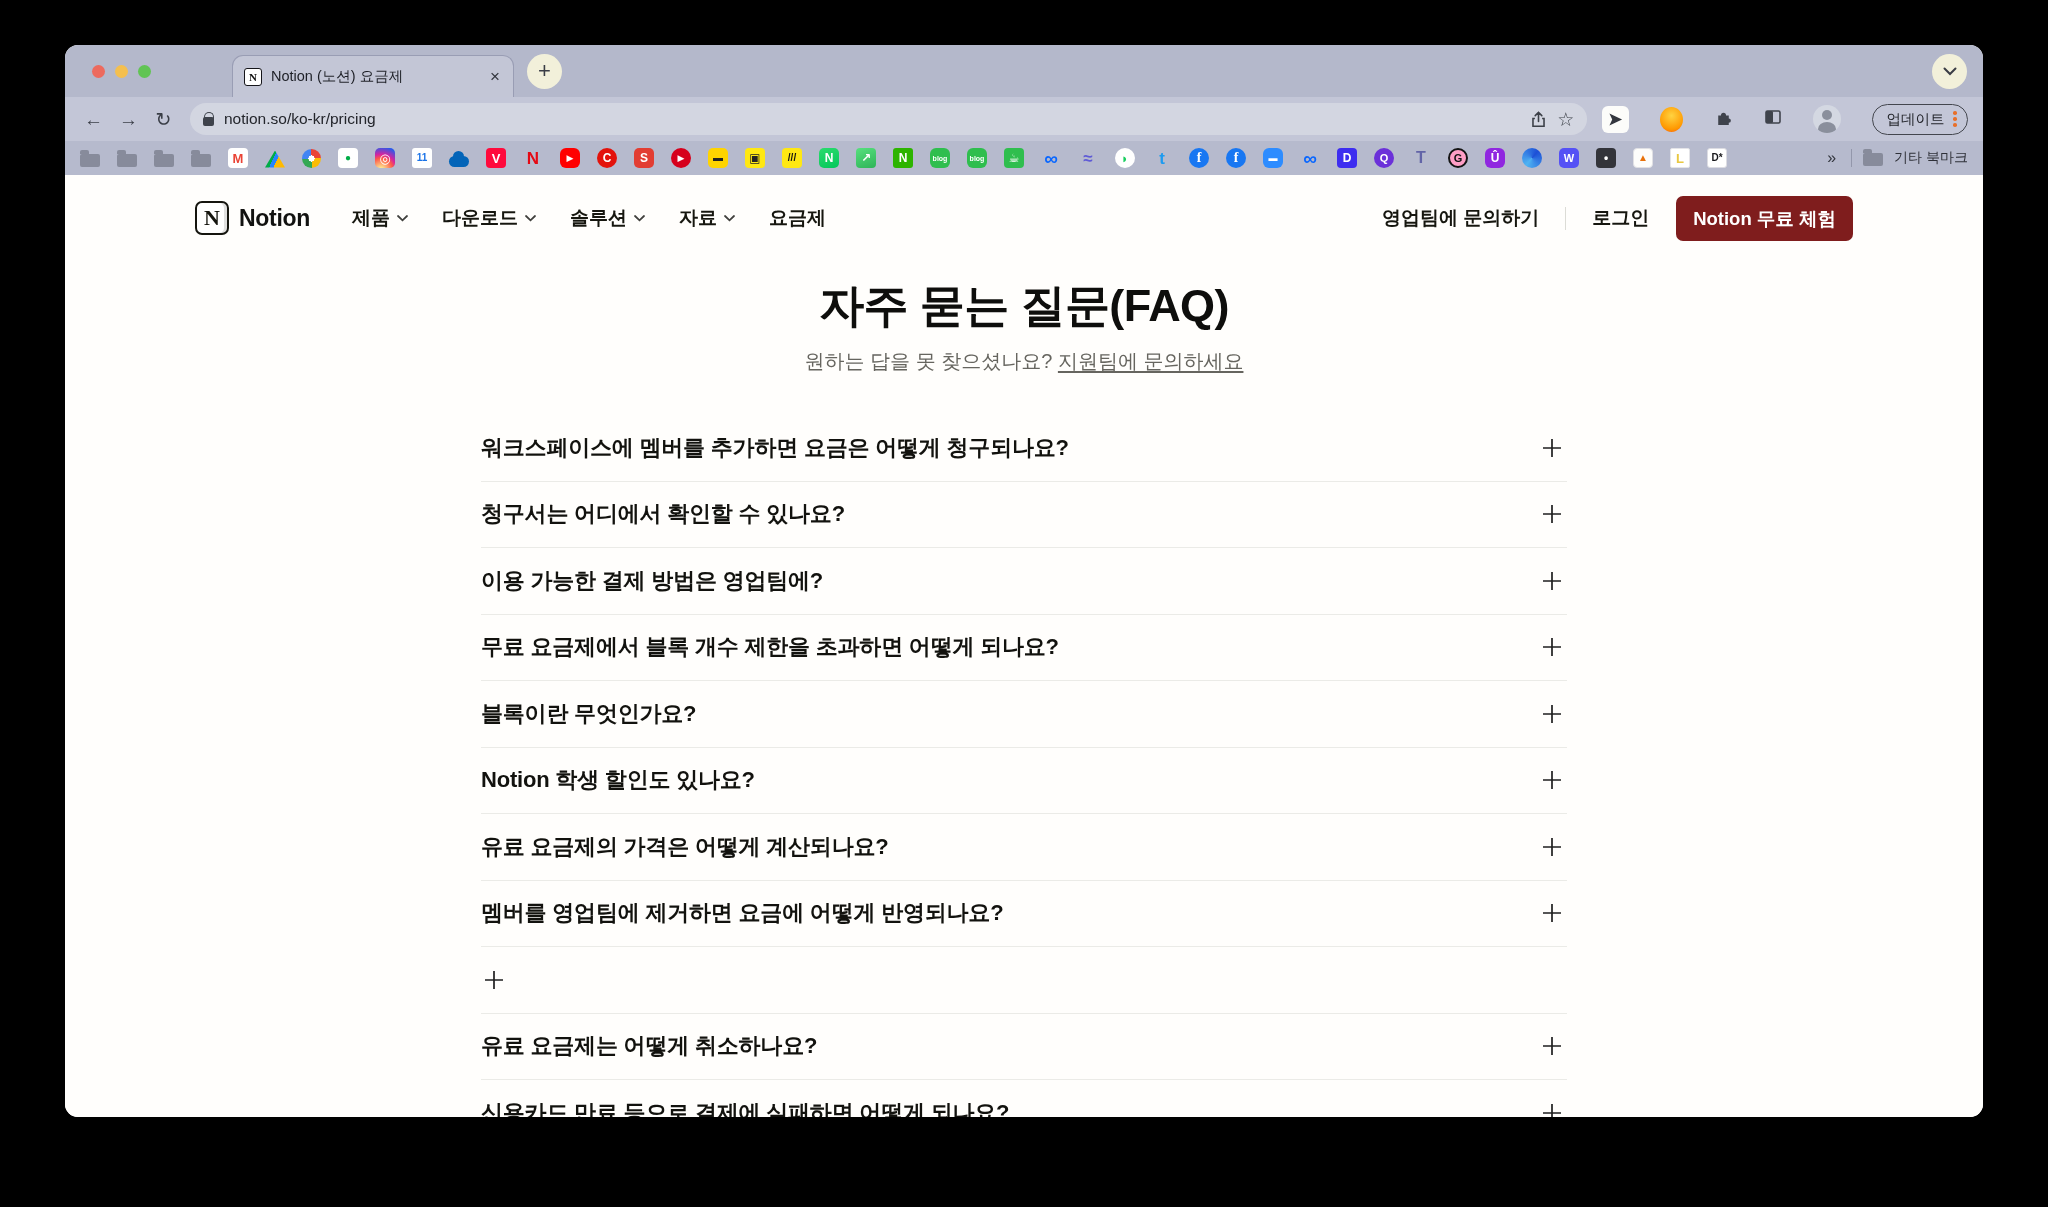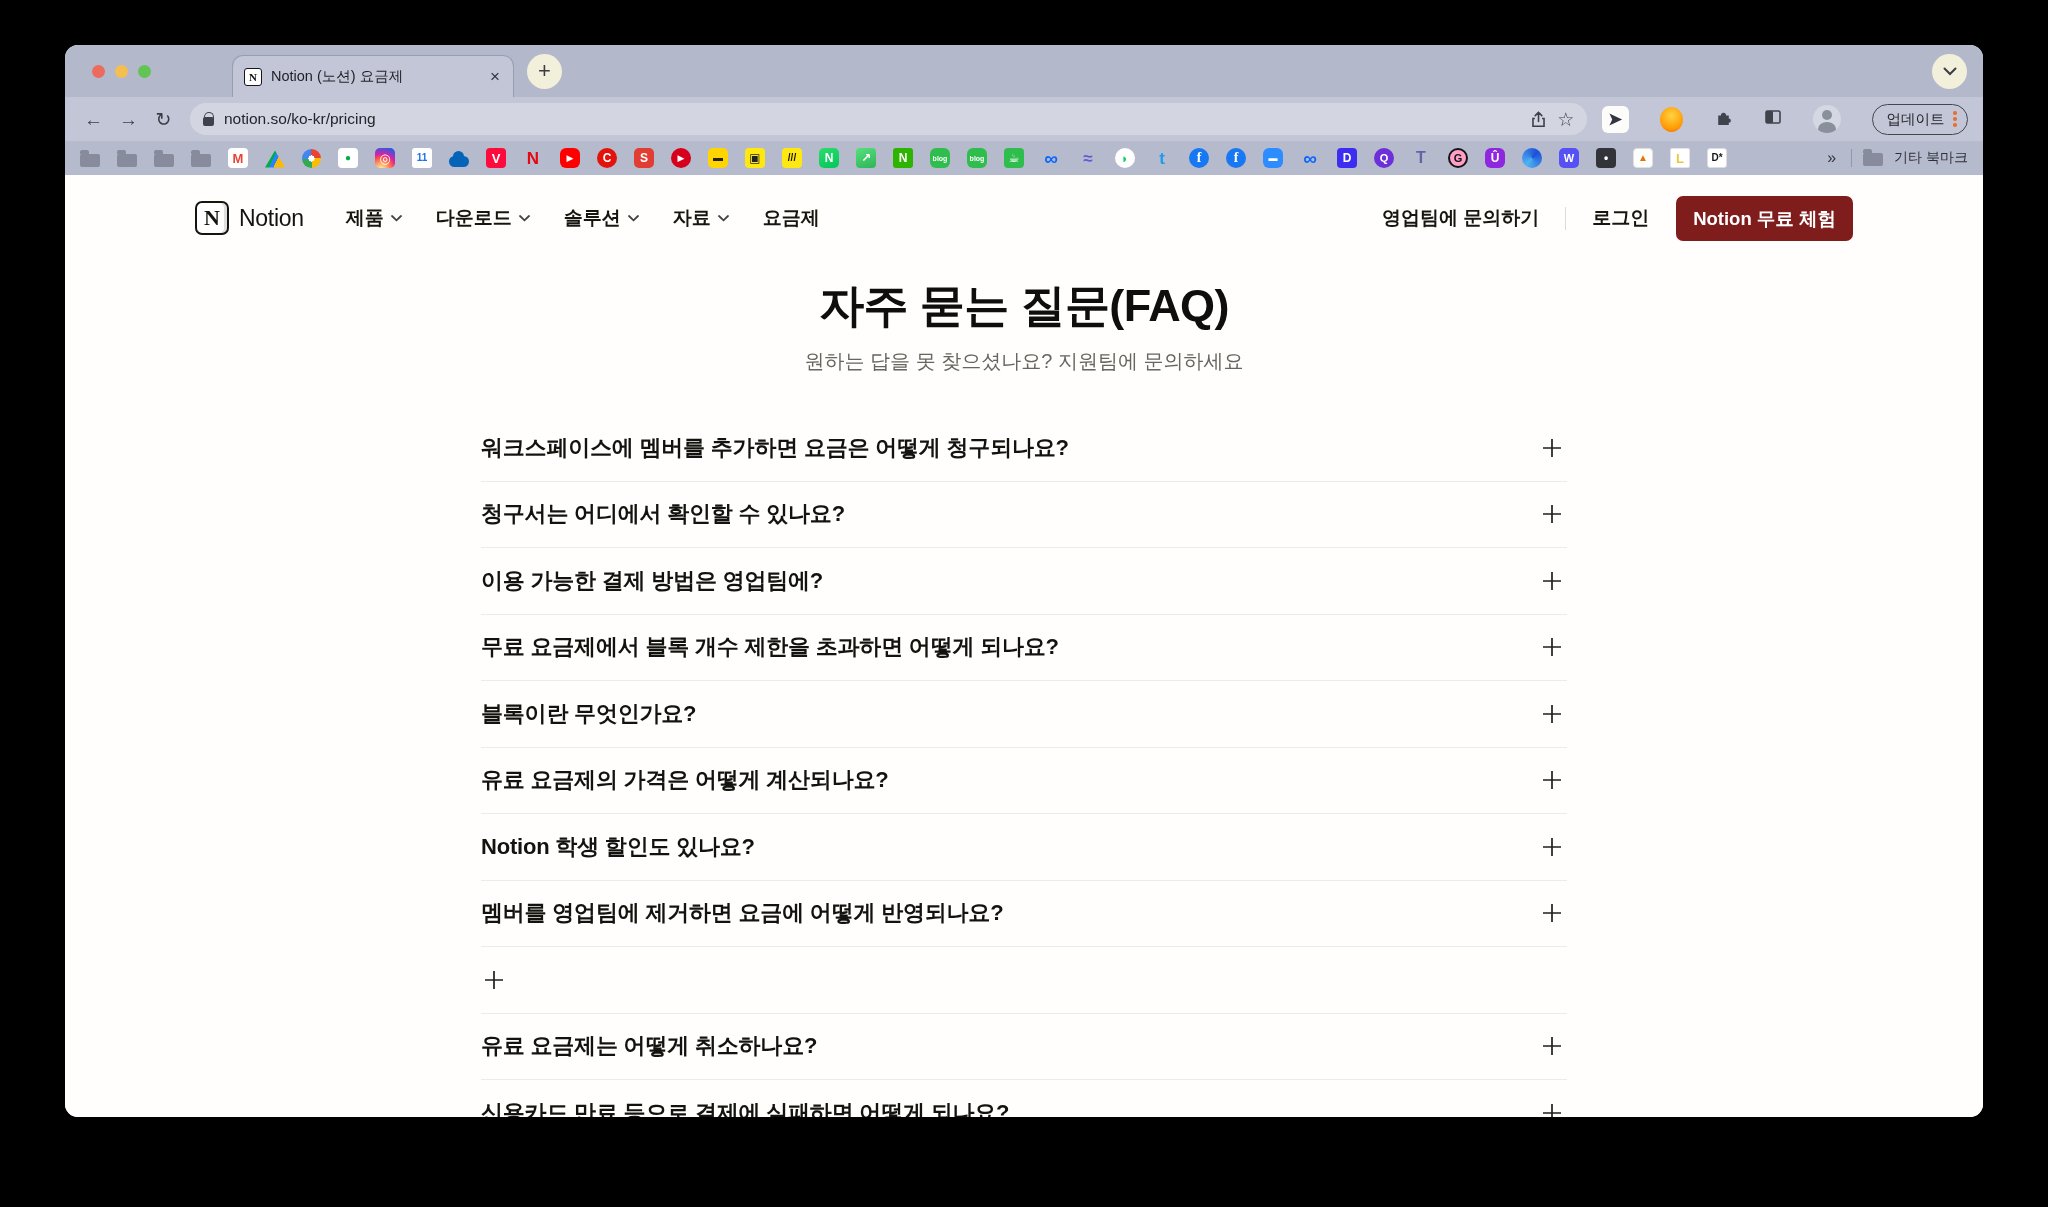--- a/index.html
+++ b/index.html
@@ -61,33 +61,33 @@
   .bm-overflow{font-size:16px;color:#33363e;padding:0 4px;}
   .bm-divider{width:1px;height:18px;background:#9397ab;}
 
   
   .page{flex:1;background:#fffefc;overflow:hidden;color:#15150f;}
   .site-nav{height:78px;display:flex;align-items:center;padding:8px 130px 0;}
   .brand{display:flex;align-items:center;gap:10px;}
   .brand-logo{width:34px;height:34px;background:#fff;border:2.5px solid #15150f;border-radius:7px;
     display:flex;align-items:center;justify-content:center;font:700 22px "Liberation Serif","DejaVu Serif",serif;color:#15150f;
     box-shadow:inset -3px 0 0 #15150f22;}
-  .brand-name{font-size:23px;font-weight:400;color:#121210;letter-spacing:-0.3px;}
+  .brand-name{font-size:23px;font-weight:700;color:#121210;letter-spacing:-0.3px;}
   .menus{display:flex;gap:34px;margin-left:42px;}
   .menu-item{display:flex;align-items:center;gap:7px;font-size:19px;font-weight:600;color:#16160f;cursor:pointer;}
   .nav-right{margin-left:auto;display:flex;align-items:center;}
   .nav-link{font-size:19px;font-weight:600;color:#16160f;cursor:pointer;white-space:nowrap;}
   .nav-divider{width:1px;height:23px;background:#dcdcd6;margin:0 26px;}
   .cta-btn{margin-left:27px;padding:10px 17px;border-radius:7px;background:#d7514d;color:#fff;
     font-size:18.5px;font-weight:700;border:none;cursor:pointer;white-space:nowrap;}
 
   .faq-head{text-align:center;margin-top:26px;}
   .faq-title{font-size:45px;font-weight:800;color:#0e0e0c;letter-spacing:-0.6px;margin:0;line-height:1.2;}
   .faq-sub{margin-top:15px;font-size:20px;color:#66655f;}
-  .faq-sub .sub-link{text-underline-offset:3px;cursor:pointer;color:#66655f;}
+  .faq-sub .sub-link{text-decoration:underline;text-underline-offset:3px;cursor:pointer;color:#66655f;}
 
   .faq-list{width:1086px;margin:40px auto 0;}
   .faq-row{height:66.5px;display:flex;align-items:center;justify-content:space-between;
     border-bottom:1px solid #ebebe7;cursor:pointer;}
   .faq-q{font-size:22px;font-weight:700;color:#12120e;letter-spacing:-0.2px;}
   .faq-plus{flex:0 0 auto;margin-right:2px;}
 </style>
 </head>
 <body>
 
@@ -292,27 +292,27 @@
             <path d="M13 4v18M4 13h18" stroke="#1f1f1f" stroke-width="1.7" fill="none"></path>
           </svg>
         </div>
         <div class="faq-row">
           <span class="faq-q">블록이란 무엇인가요?</span>
           <svg width="26" height="26" viewBox="0 0 26 26" class="faq-plus">
             <path d="M13 4v18M4 13h18" stroke="#1f1f1f" stroke-width="1.7" fill="none"></path>
           </svg>
         </div>
         <div class="faq-row">
+          <span class="faq-q">Notion 학생 할인도 있나요?</span>
+          <svg width="26" height="26" viewBox="0 0 26 26" class="faq-plus">
+            <path d="M13 4v18M4 13h18" stroke="#1f1f1f" stroke-width="1.7" fill="none"></path>
+          </svg>
+        </div>
+        <div class="faq-row">
           <span class="faq-q">유료 요금제의 가격은 어떻게 계산되나요?</span>
-          <svg width="26" height="26" viewBox="0 0 26 26" class="faq-plus">
-            <path d="M13 4v18M4 13h18" stroke="#1f1f1f" stroke-width="1.7" fill="none"></path>
-          </svg>
-        </div>
-        <div class="faq-row">
-          <span class="faq-q">Notion 학생 할인도 있나요?</span>
           <svg width="26" height="26" viewBox="0 0 26 26" class="faq-plus">
             <path d="M13 4v18M4 13h18" stroke="#1f1f1f" stroke-width="1.7" fill="none"></path>
           </svg>
         </div>
         <div class="faq-row">
           <span class="faq-q">멤버를 영업팀에 제거하면 요금에 어떻게 반영되나요?</span>
           <svg width="26" height="26" viewBox="0 0 26 26" class="faq-plus">
             <path d="M13 4v18M4 13h18" stroke="#1f1f1f" stroke-width="1.7" fill="none"></path>
           </svg>
         </div>

